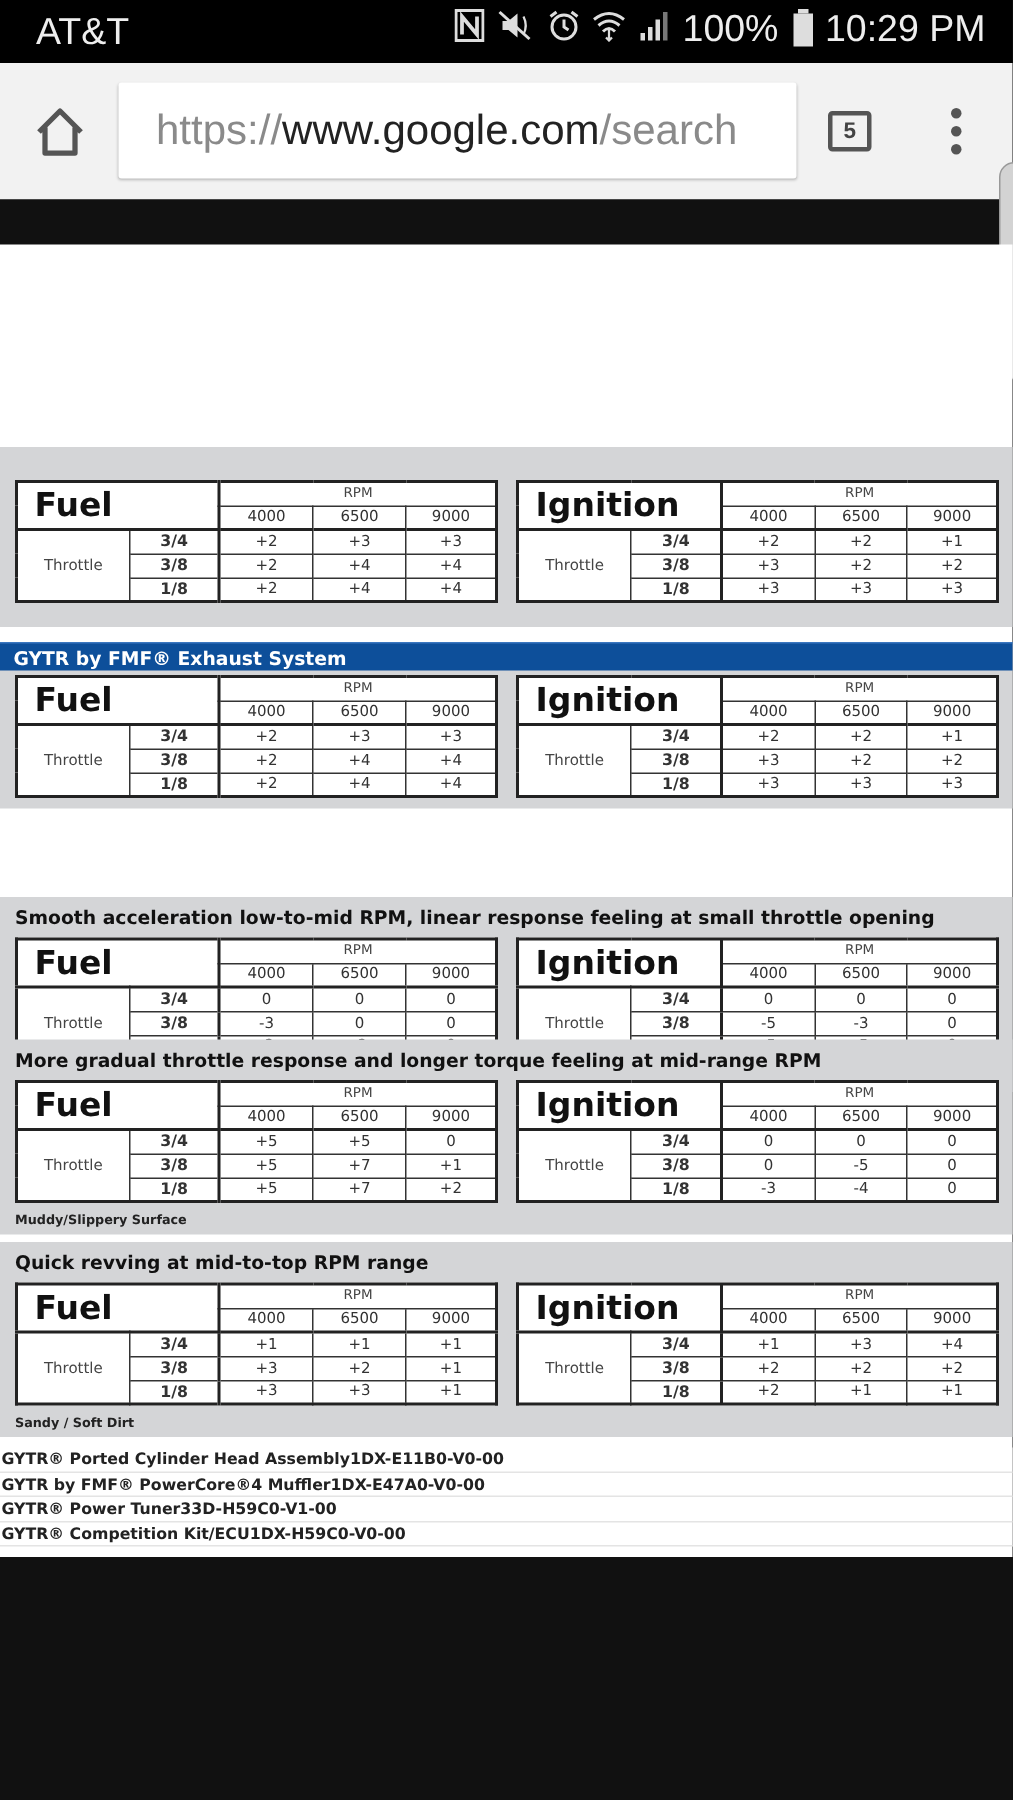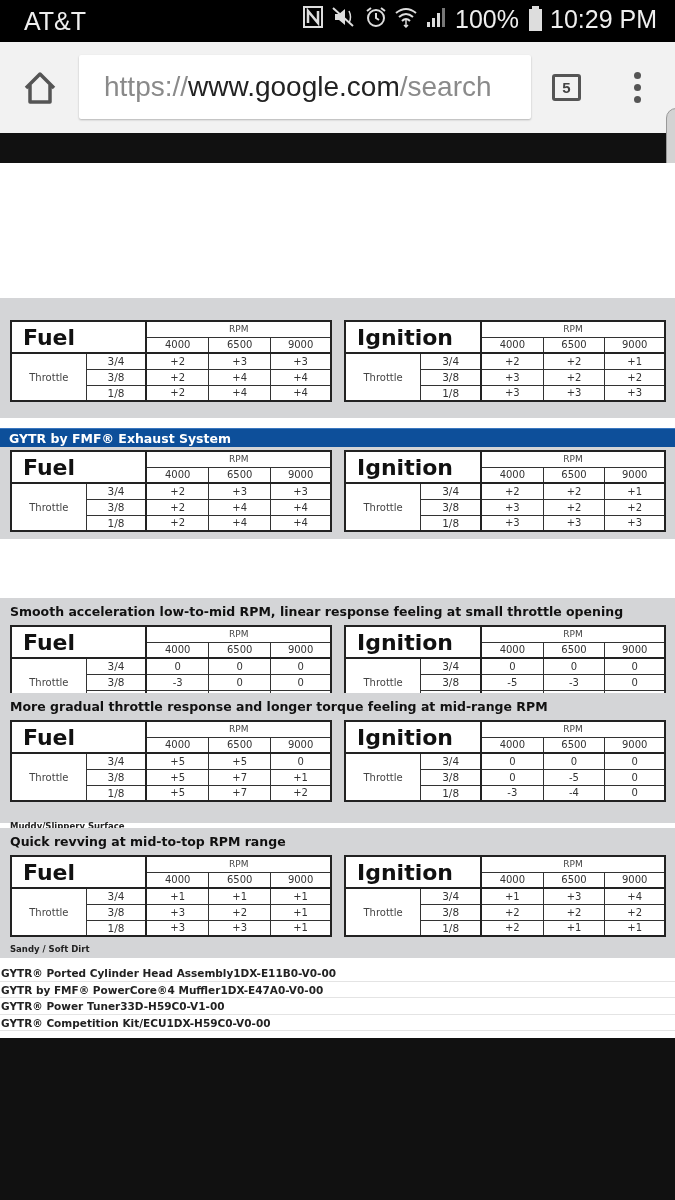--- a/index.html
+++ b/index.html
@@ -27,21 +27,21 @@
 
   .section { position: absolute; left: 0; width: 675px; background: #d4d5d7; }
   .sec-header-blue { height: 19px; background: #0d4f9a; color: #fff; font-weight: bold; font-size: 12.5px; line-height: 19px; padding-left: 9px; white-space: nowrap; border-top: 1px solid #3a77c0; }
   .sec-header-grey { height: 26px; color: #111; font-weight: bold; font-size: 12.5px; line-height: 28px; padding-left: 10px; white-space: nowrap; }
 
   table.tune { position: absolute; border-collapse: collapse; background: #fff; border: 2px solid #222; font-size: 10px; color: #333; }
   table.tune td { border: 1px solid #333; text-align: center; height: 16px; padding: 0; }
   table.tune td.big { font-weight: bold; font-size: 22px; color: #111; text-align: left; padding-left: 11px; border-right: 2px solid #222; border-bottom: 2px solid #222; }
   table.tune td.rpm { font-size: 9px; color: #444; height: 16px; }
   table.tune td.throttle-lbl { font-size: 10px; color: #444; border-right: 1px solid #333; }
-  table.tune td.frac { font-size: 10.5px; }
+  table.tune td.frac { font-size: 10.5px; font-weight: bold; }
   table.tune tr.first-data td { border-top: 2px solid #222; }
   table.tune td.vb { border-left: 2px solid #222; }
   .note { position: absolute; left: 10px; font-weight: bold; font-size: 8.5px; color: #222; white-space: nowrap; }
 
   .parts { position: absolute; left: 0; top: 965px; width: 675px; background: #fff; }
   .part-row { display: flex; height: 16.5px; line-height: 16px; font-size: 10.5px; font-weight: bold; color: #222; padding: 0 2px 0 1px; border-bottom: 1px solid #e4e4e4; }
 </style>
 </head>
 <body>
 
@@ -429,21 +429,21 @@
             <td>0</td>
           </tr>
           <tr>
             <td class="frac">1/8</td>
             <td class="vb">-3</td>
             <td>-4</td>
             <td>0</td>
           </tr>
         </tbody>
       </table>
-      <div class="note" style="top:128px">Muddy/Slippery Surface</div>
+      <div class="note" style="top:116px">Muddy/Slippery Surface</div>
     </div>
     <div class="section" style="top: 828px; height: 130px;">
       <div class="sec-header-grey">Quick revving at mid-to-top RPM range</div>
       <table class="tune" style="left:10px;top:27px;width:322px;">
         <colgroup>
           <col style="width:76px">
           <col style="width:61px">
           <col style="width:63px">
           <col style="width:63px">
           <col style="width:61px">

